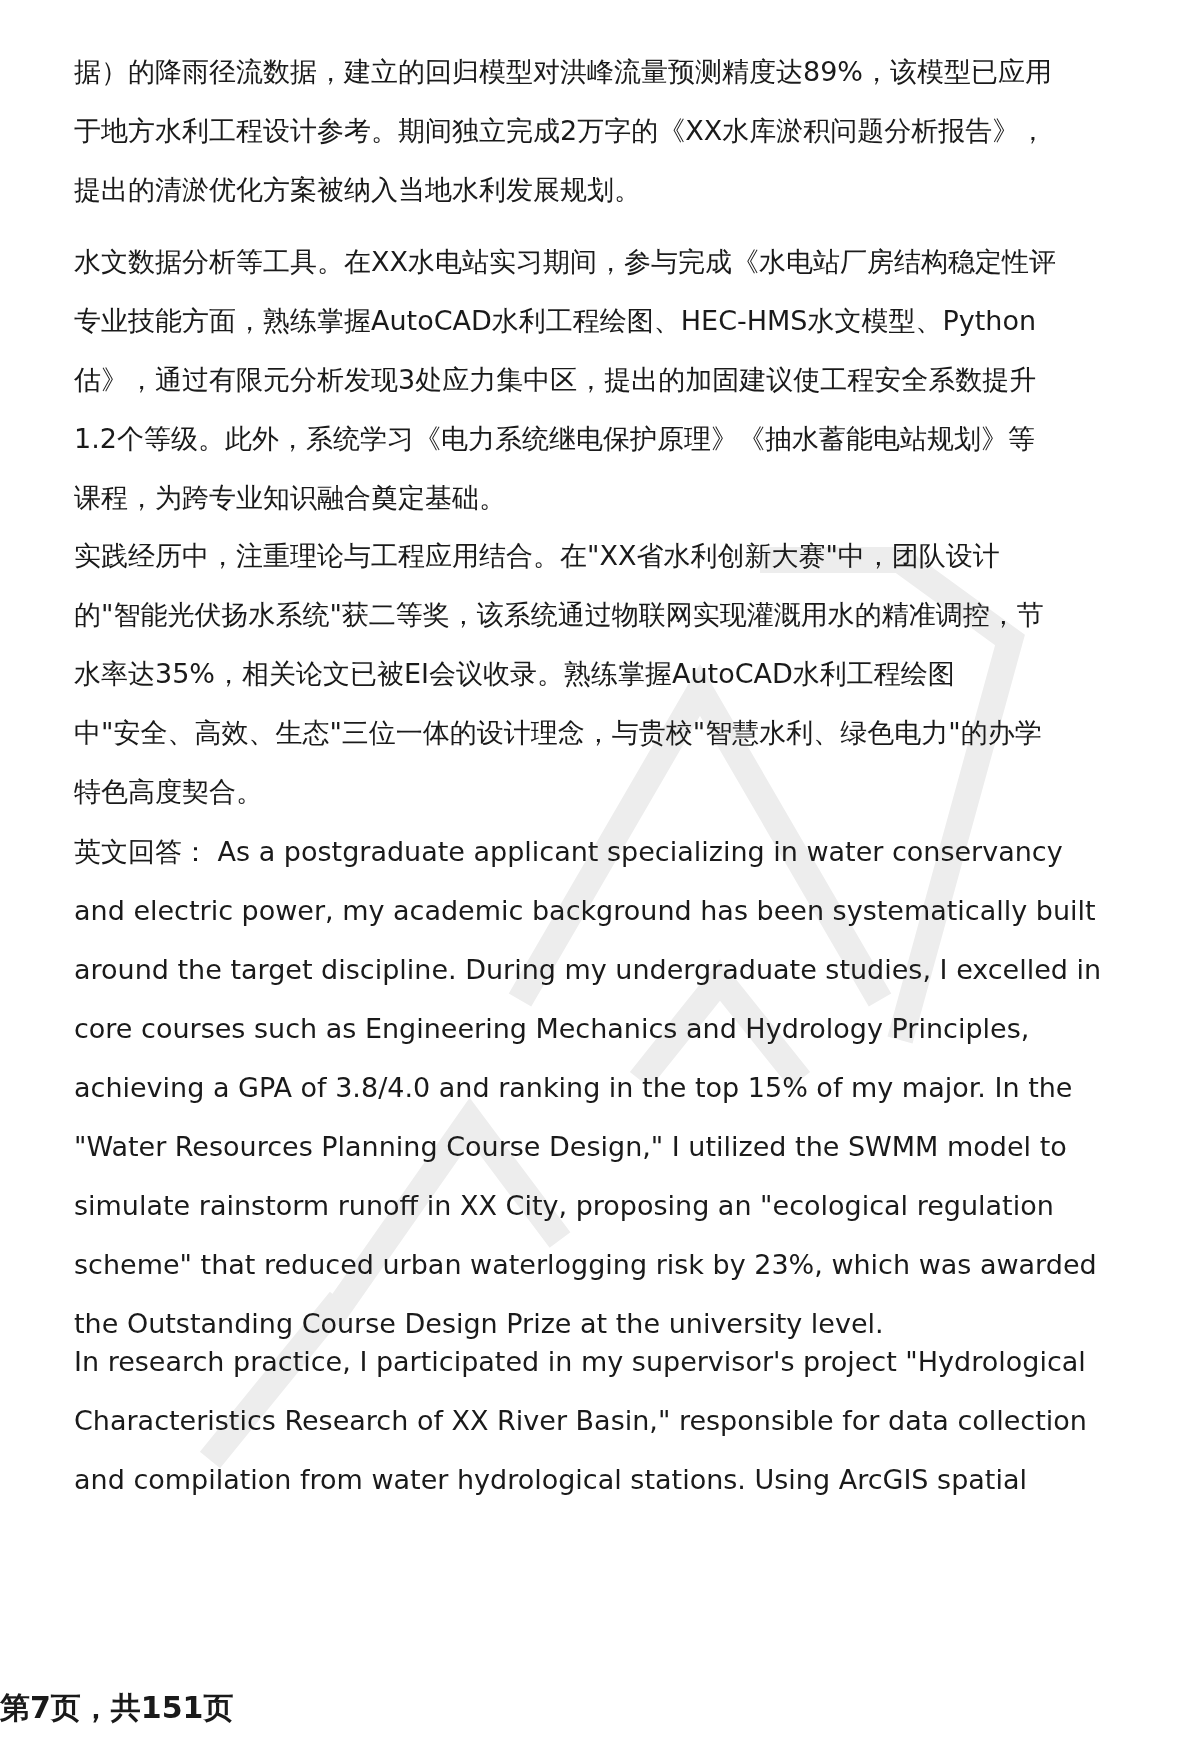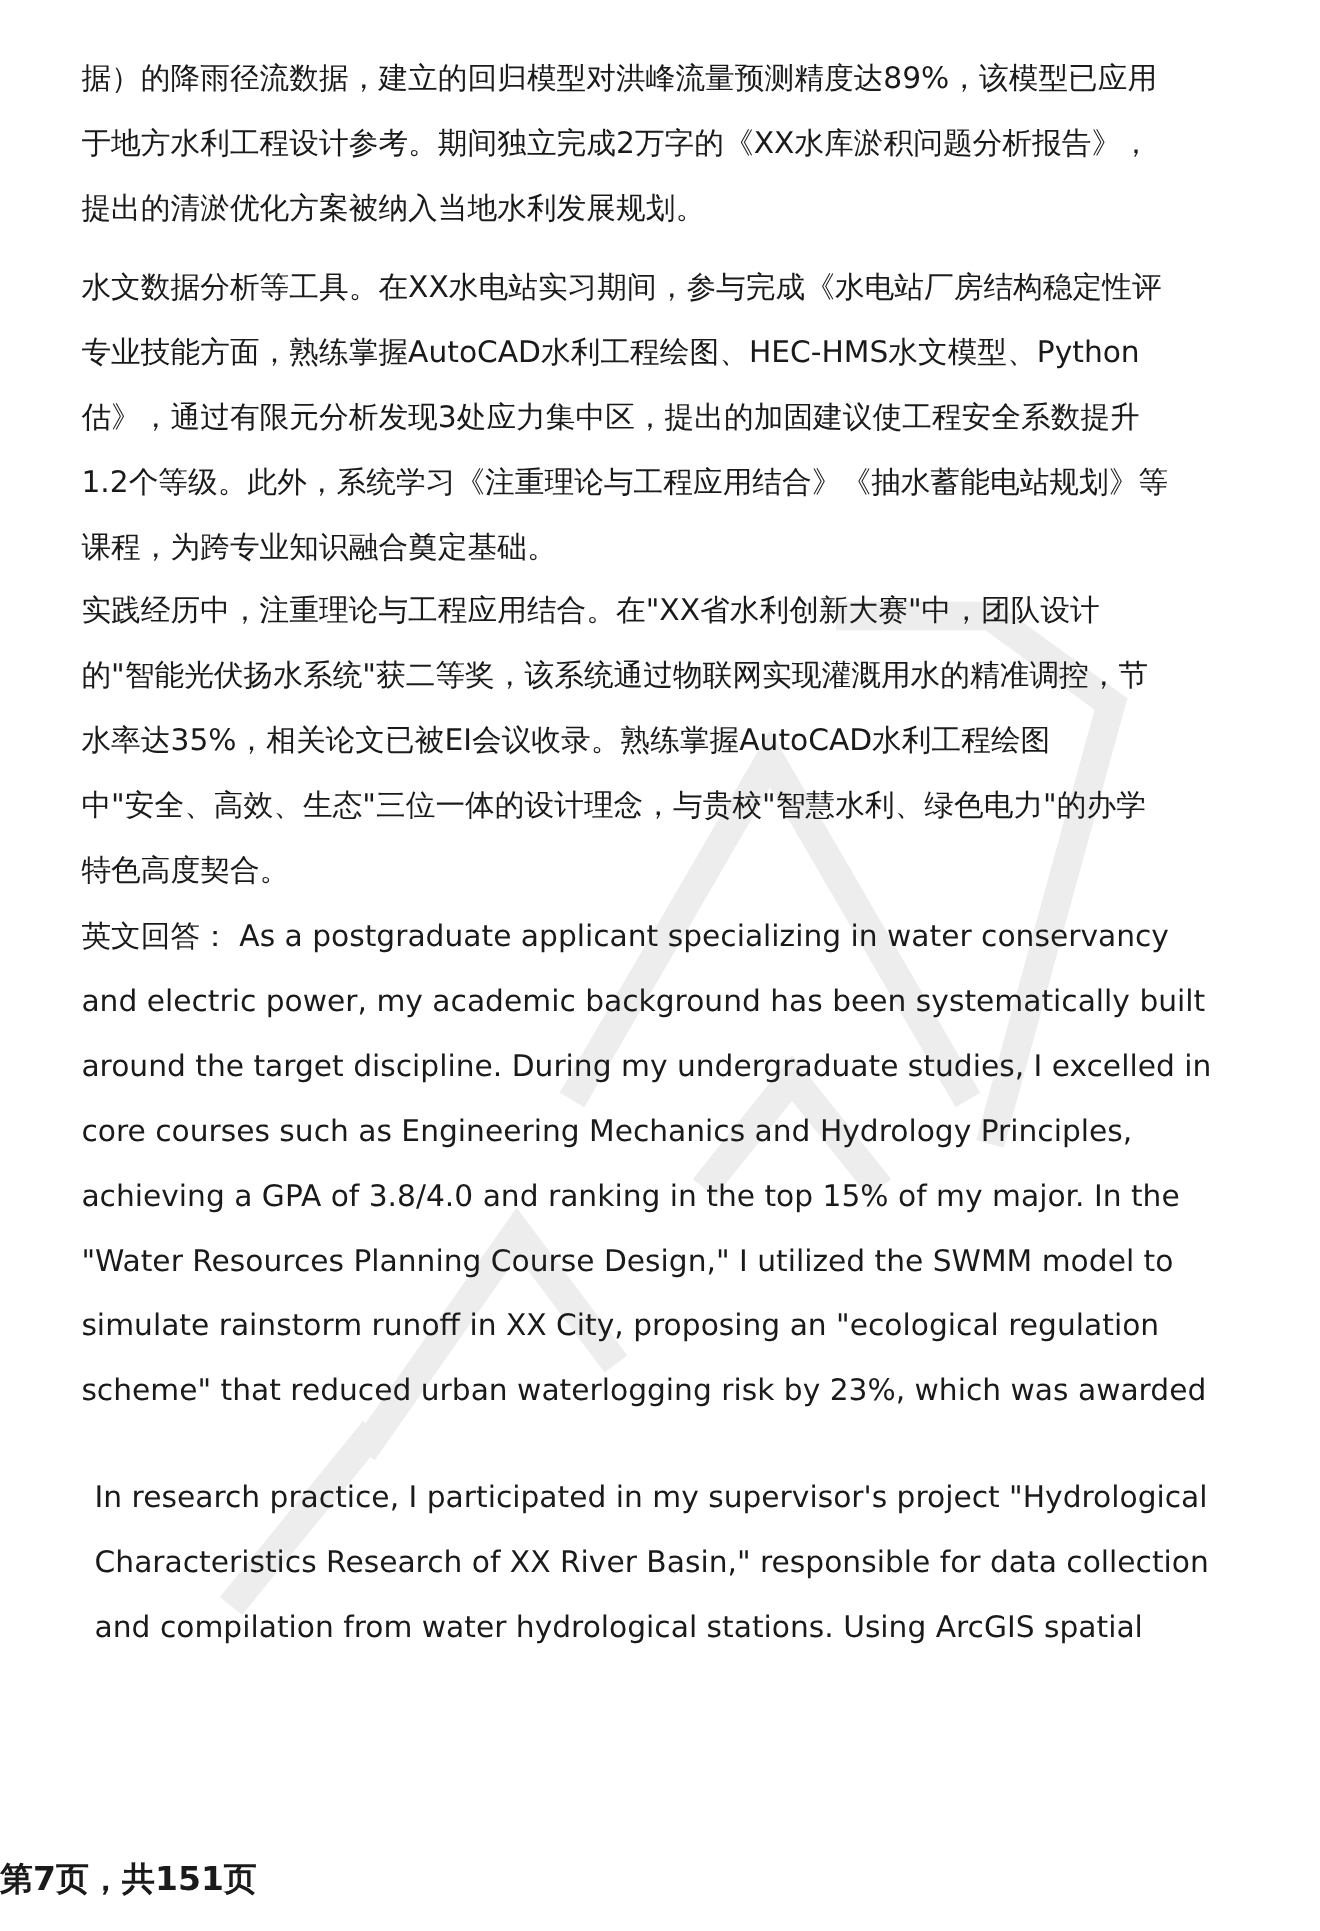--- a/index.html
+++ b/index.html
@@ -30,43 +30,44 @@
   <p class="para" style="top:42px;">
     <span class="line">据）的降雨径流数据，建立的回归模型对洪峰流量预测精度达89%，该模型已应用</span>
     <span class="line">于地方水利工程设计参考。期间独立完成2万字的《XX水库淤积问题分析报告》，</span>
     <span class="line">提出的清淤优化方案被纳入当地水利发展规划。</span>
   </p>
 
   <p class="para" style="top:232px;">
     <span class="line">水文数据分析等工具。在XX水电站实习期间，参与完成《水电站厂房结构稳定性评</span>
     <span class="line">专业技能方面，熟练掌握AutoCAD水利工程绘图、HEC-HMS水文模型、Python</span>
     <span class="line">估》，通过有限元分析发现3处应力集中区，提出的加固建议使工程安全系数提升</span>
-    <span class="line">1.2个等级。此外，系统学习《注重理论与工程应用结合》《抽水蓄能电站规划》等</span>
+    <span class="line">1.2个等级。此外，系统学习《电力系统继电保护原理》《抽水蓄能电站规划》等</span>
     <span class="line">课程，为跨专业知识融合奠定基础。</span>
   </p>
 
   <p class="para" style="top:526px;">
     <span class="line">实践经历中，注重理论与工程应用结合。在"XX省水利创新大赛"中，团队设计</span>
     <span class="line">的"智能光伏扬水系统"获二等奖，该系统通过物联网实现灌溉用水的精准调控，节</span>
     <span class="line">水率达35%，相关论文已被EI会议收录。熟练掌握AutoCAD水利工程绘图</span>
     <span class="line">中"安全、高效、生态"三位一体的设计理念，与贵校"智慧水利、绿色电力"的办学</span>
     <span class="line">特色高度契合。</span>
   </p>
 
   <p class="para" style="top:822px;">
     <span class="line">英文回答： As a postgraduate applicant specializing in water conservancy</span>
     <span class="line">and electric power, my academic background has been systematically built</span>
     <span class="line">around the target discipline. During my undergraduate studies, I excelled in</span>
     <span class="line">core courses such as Engineering Mechanics and Hydrology Principles,</span>
     <span class="line">achieving a GPA of 3.8/4.0 and ranking in the top 15% of my major. In the</span>
     <span class="line">"Water Resources Planning Course Design," I utilized the SWMM model to</span>
     <span class="line">simulate rainstorm runoff in XX City, proposing an "ecological regulation</span>
     <span class="line">scheme" that reduced urban waterlogging risk by 23%, which was awarded</span>
+    <span class="line">the Outstanding Course Design Prize at the university level.</span>
   </p>
 
-  <p class="para" style="top:1332px;margin-left:12px;">
+  <p class="para" style="top:1332px;">
     <span class="line">In research practice, I participated in my supervisor's project "Hydrological</span>
     <span class="line">Characteristics Research of XX River Basin," responsible for data collection</span>
     <span class="line">and compilation from water hydrological stations. Using ArcGIS spatial</span>
   </p>
 
   <div class="footer">第7页，共151页</div>
 </div>
 
 </body></html>

